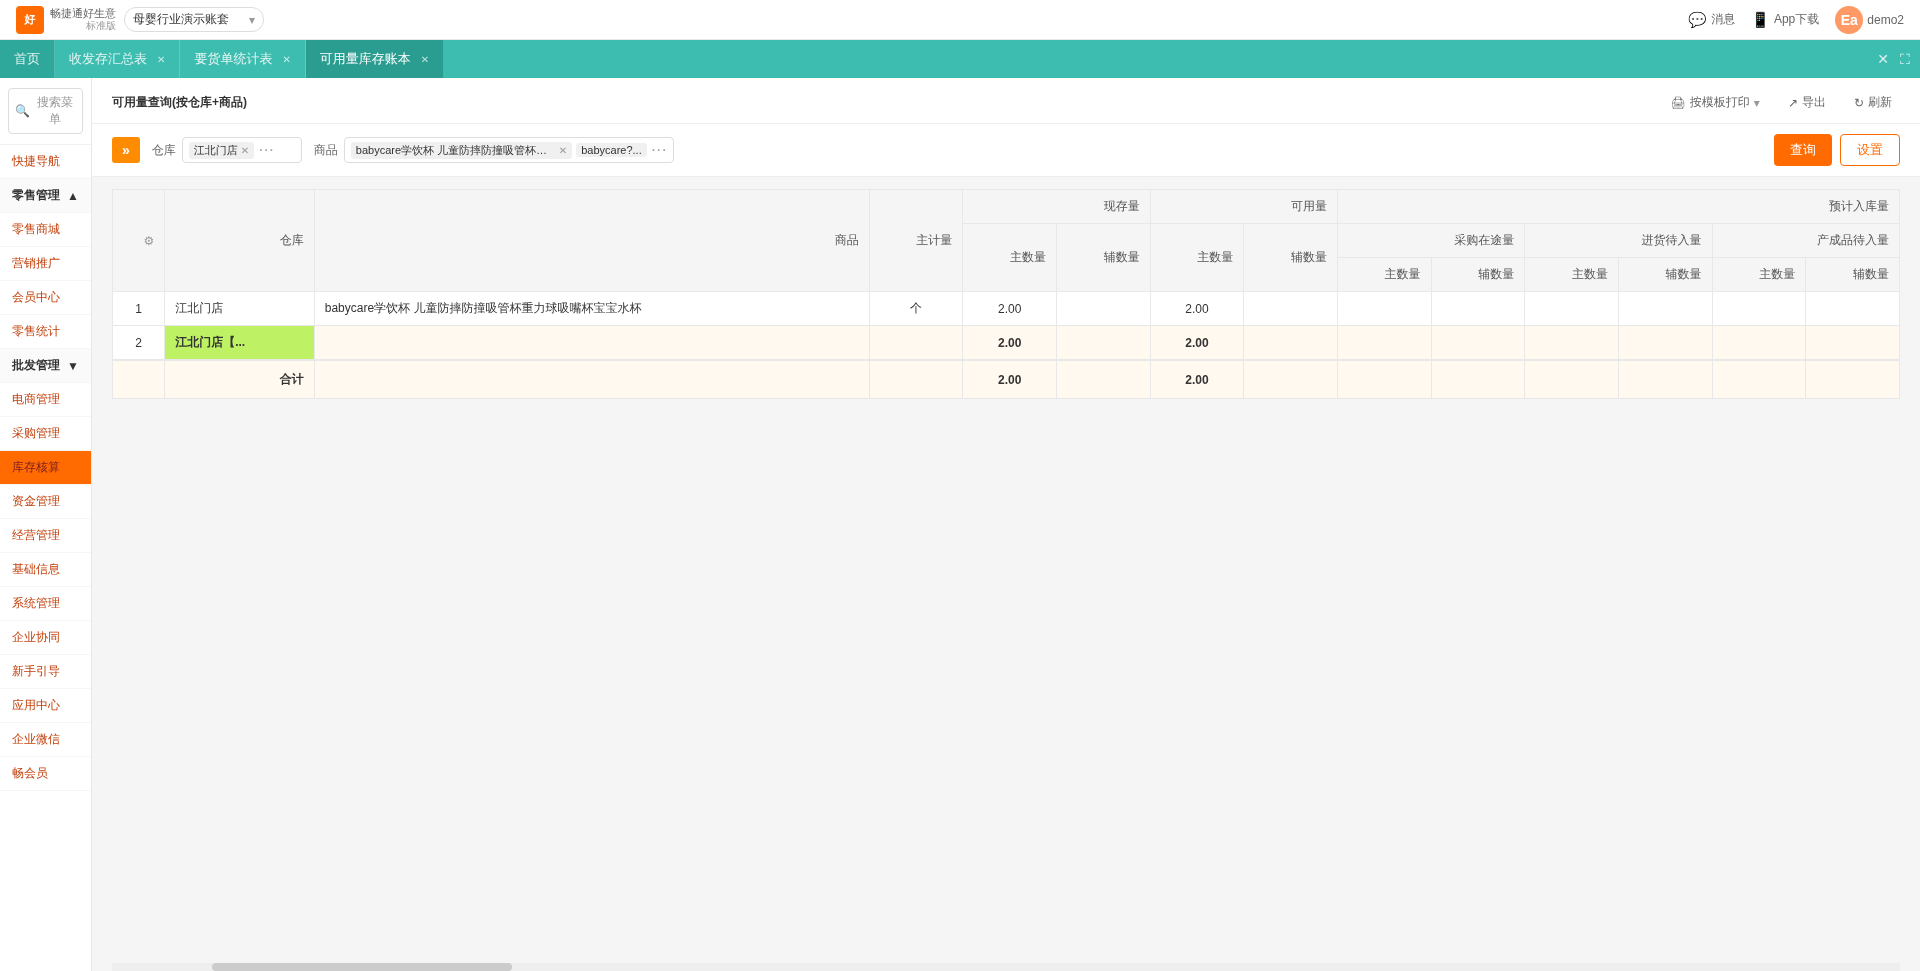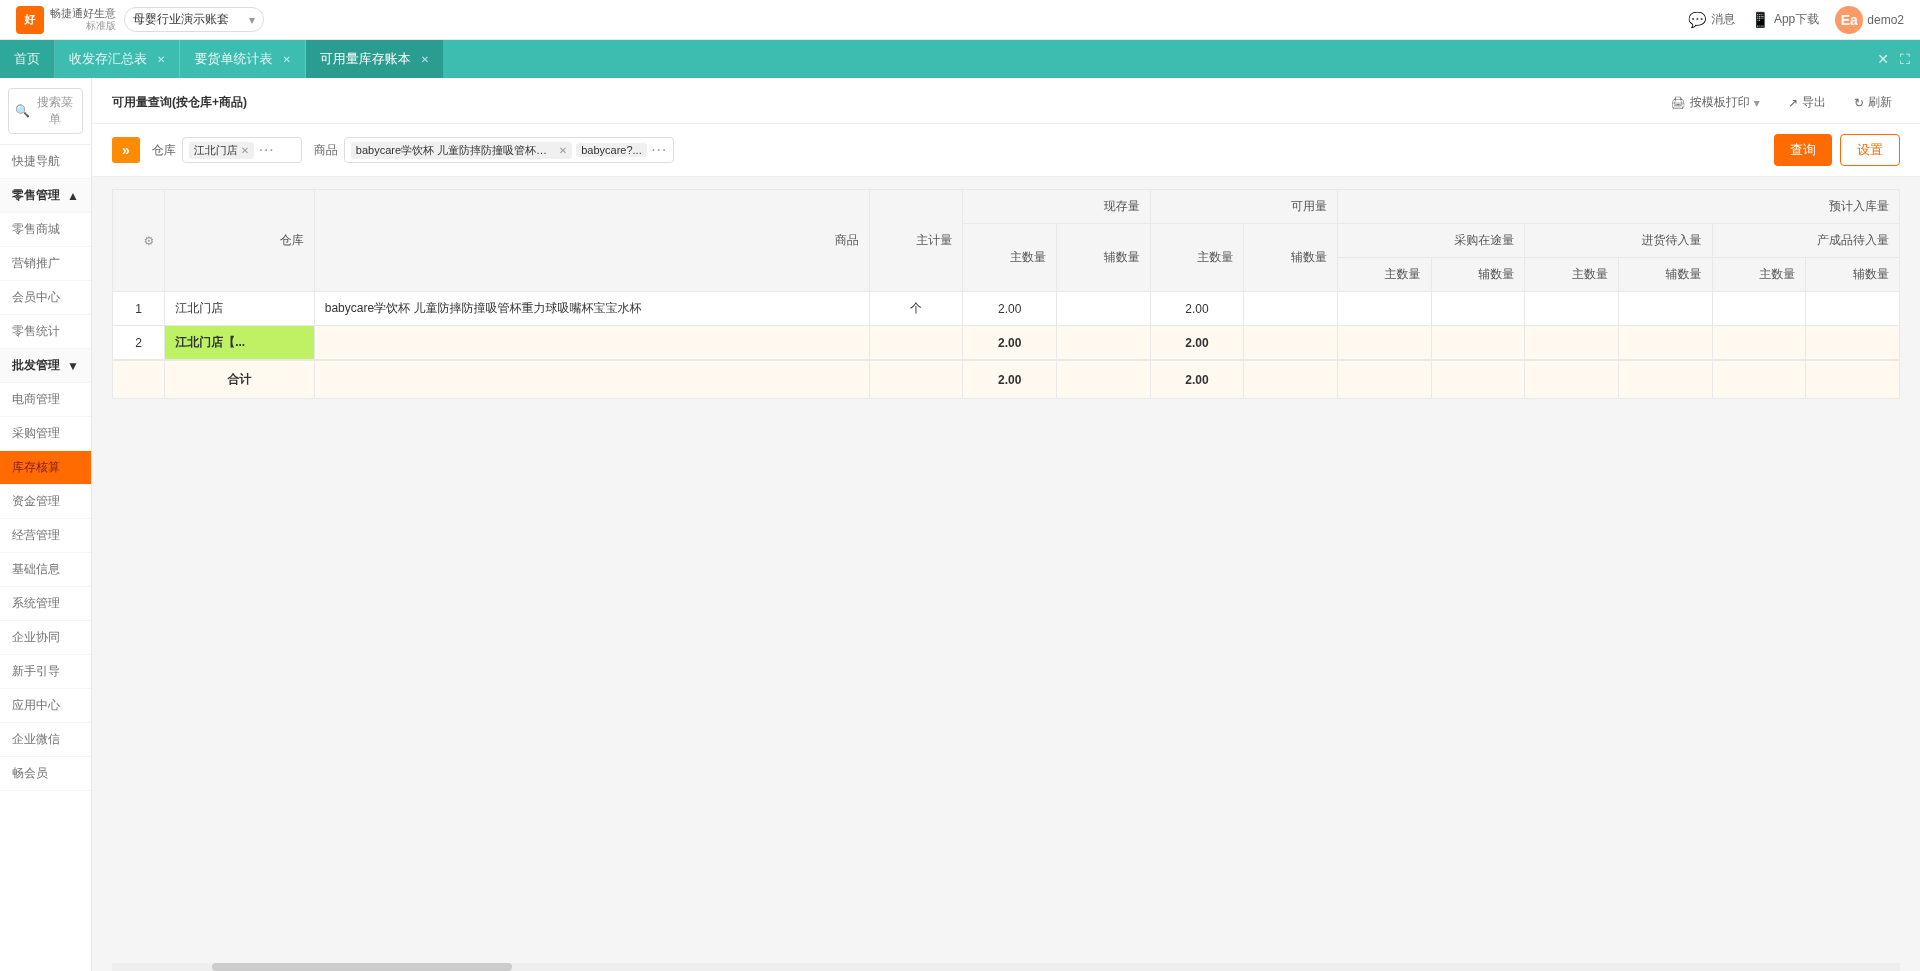--- a/index.html
+++ b/index.html
@@ -82,21 +82,21 @@
       font-size: 12px;
       color: #999;
       cursor: pointer;
       display: flex;
       align-items: center;
       gap: 4px;
     }
     .sidebar-nav-item {
       padding: 8px 12px;
       font-size: 12px;
-      color: #737373;
+      color: #c2410c;
       cursor: pointer;
       border-bottom: 1px solid #f5f5f5;
       display: flex;
       align-items: center;
       justify-content: space-between;
     }
     .sidebar-nav-item.section {
       font-weight: bold;
       color: #333;
       background: #fafafa;
@@ -510,21 +510,21 @@
             <td style="background:#fff9f0;"></td>
             <td style="background:#fff9f0;"></td>
             <td style="background:#fff9f0;"></td>
             <td style="background:#fff9f0;"></td>
             <td style="background:#fff9f0;"></td>
           </tr>
         </tbody>
         <tfoot>
           <tr class="table-footer">
             <td style="background:#fff9f0;"></td>
-            <td style="background:#fff9f0;text-align:center;font-weight:bold;">合计</td>
+            <td style="background:#fff9f0;text-align:right;font-weight:bold;">合计</td>
             <td style="background:#fff9f0;"></td>
             <td style="background:#fff9f0;"></td>
             <td style="background:#fff9f0;font-weight:bold;">2.00</td>
             <td style="background:#fff9f0;"></td>
             <td style="background:#fff9f0;font-weight:bold;">2.00</td>
             <td style="background:#fff9f0;"></td>
             <td style="background:#fff9f0;"></td>
             <td style="background:#fff9f0;"></td>
             <td style="background:#fff9f0;"></td>
             <td style="background:#fff9f0;"></td>

